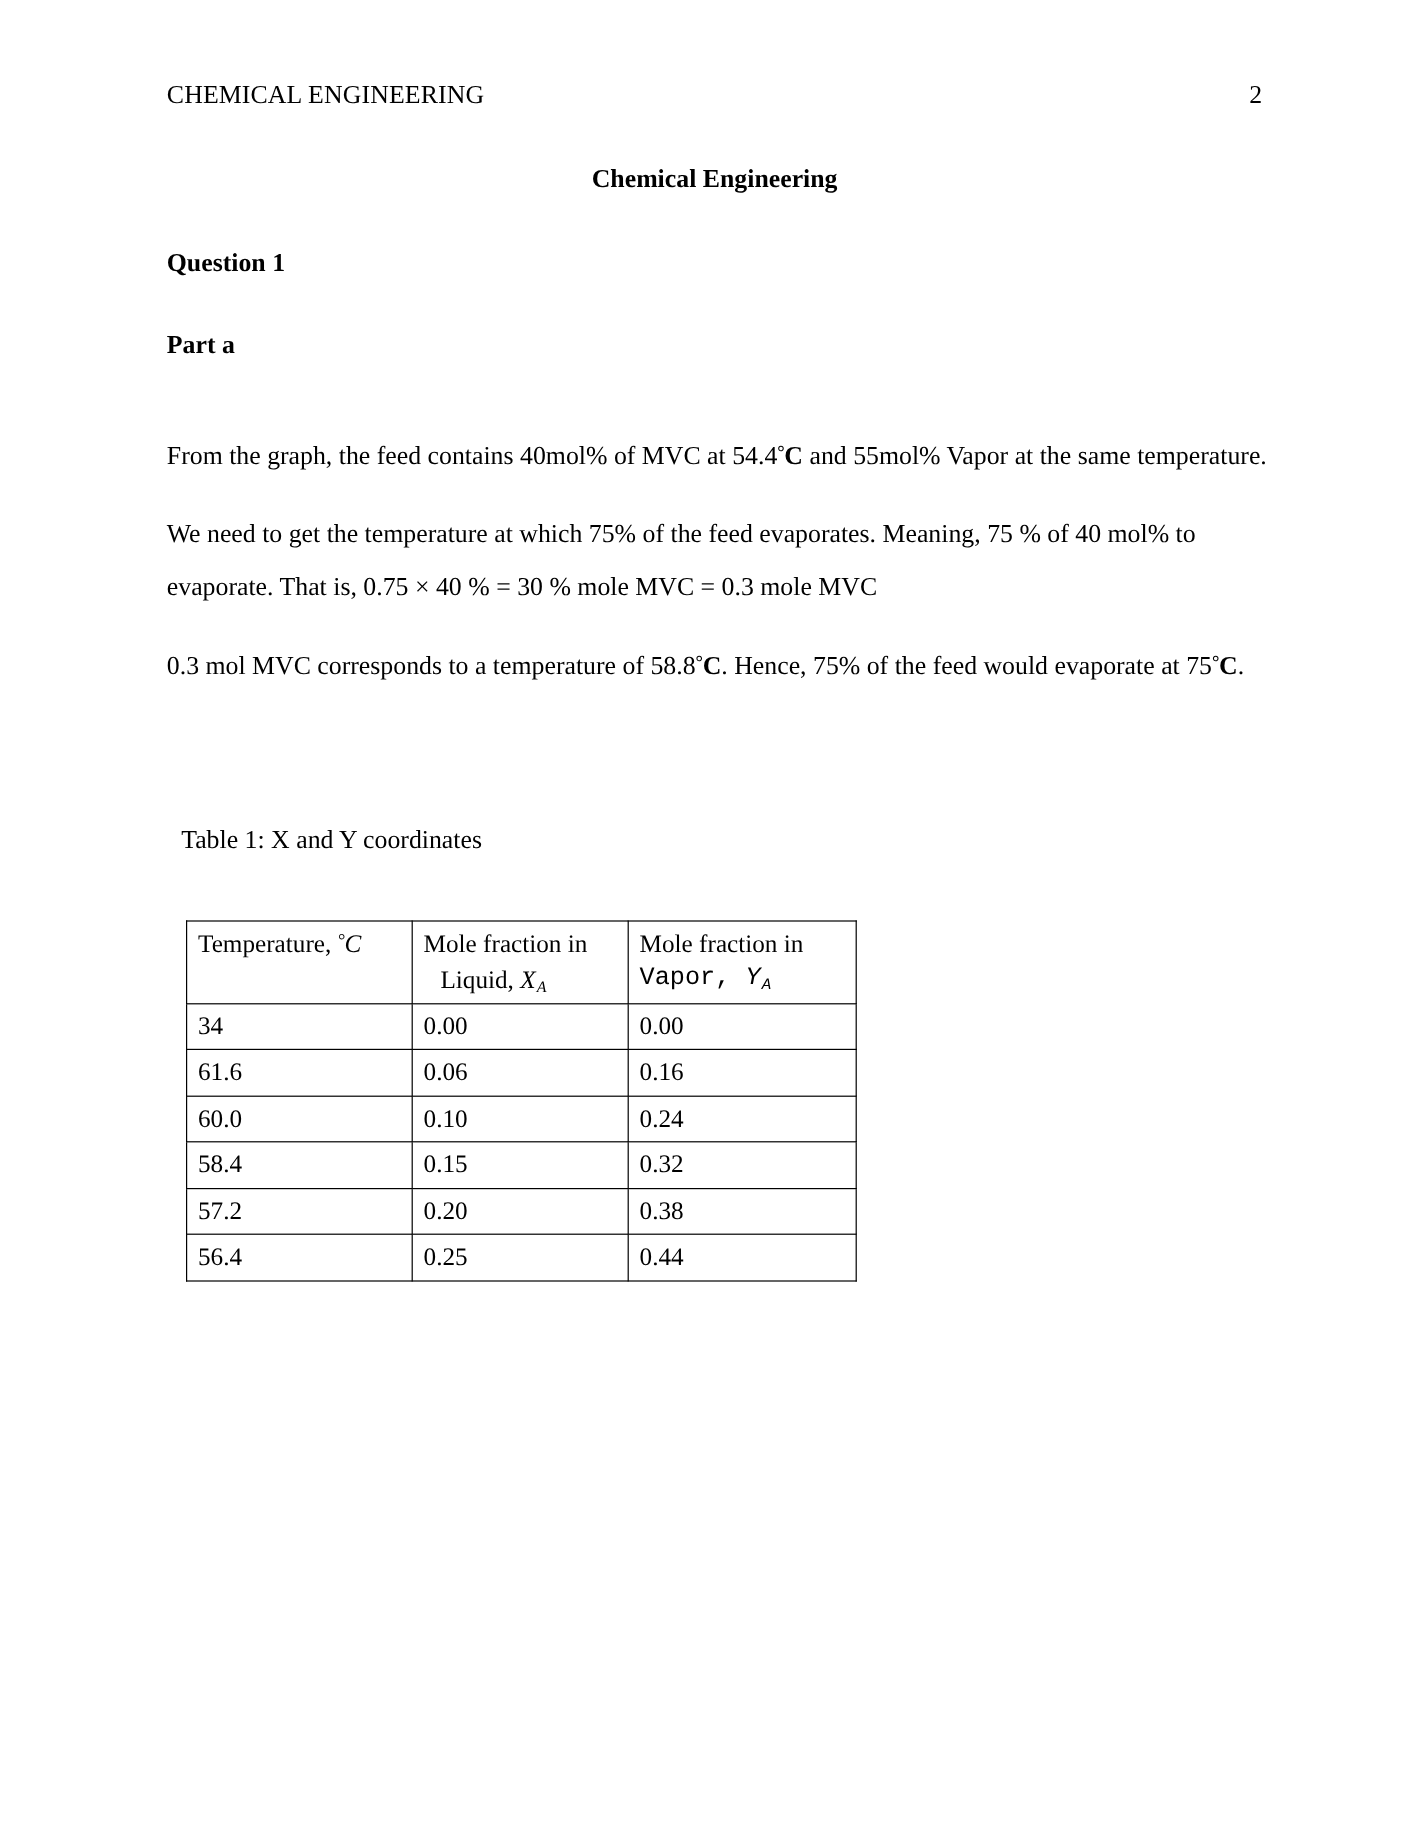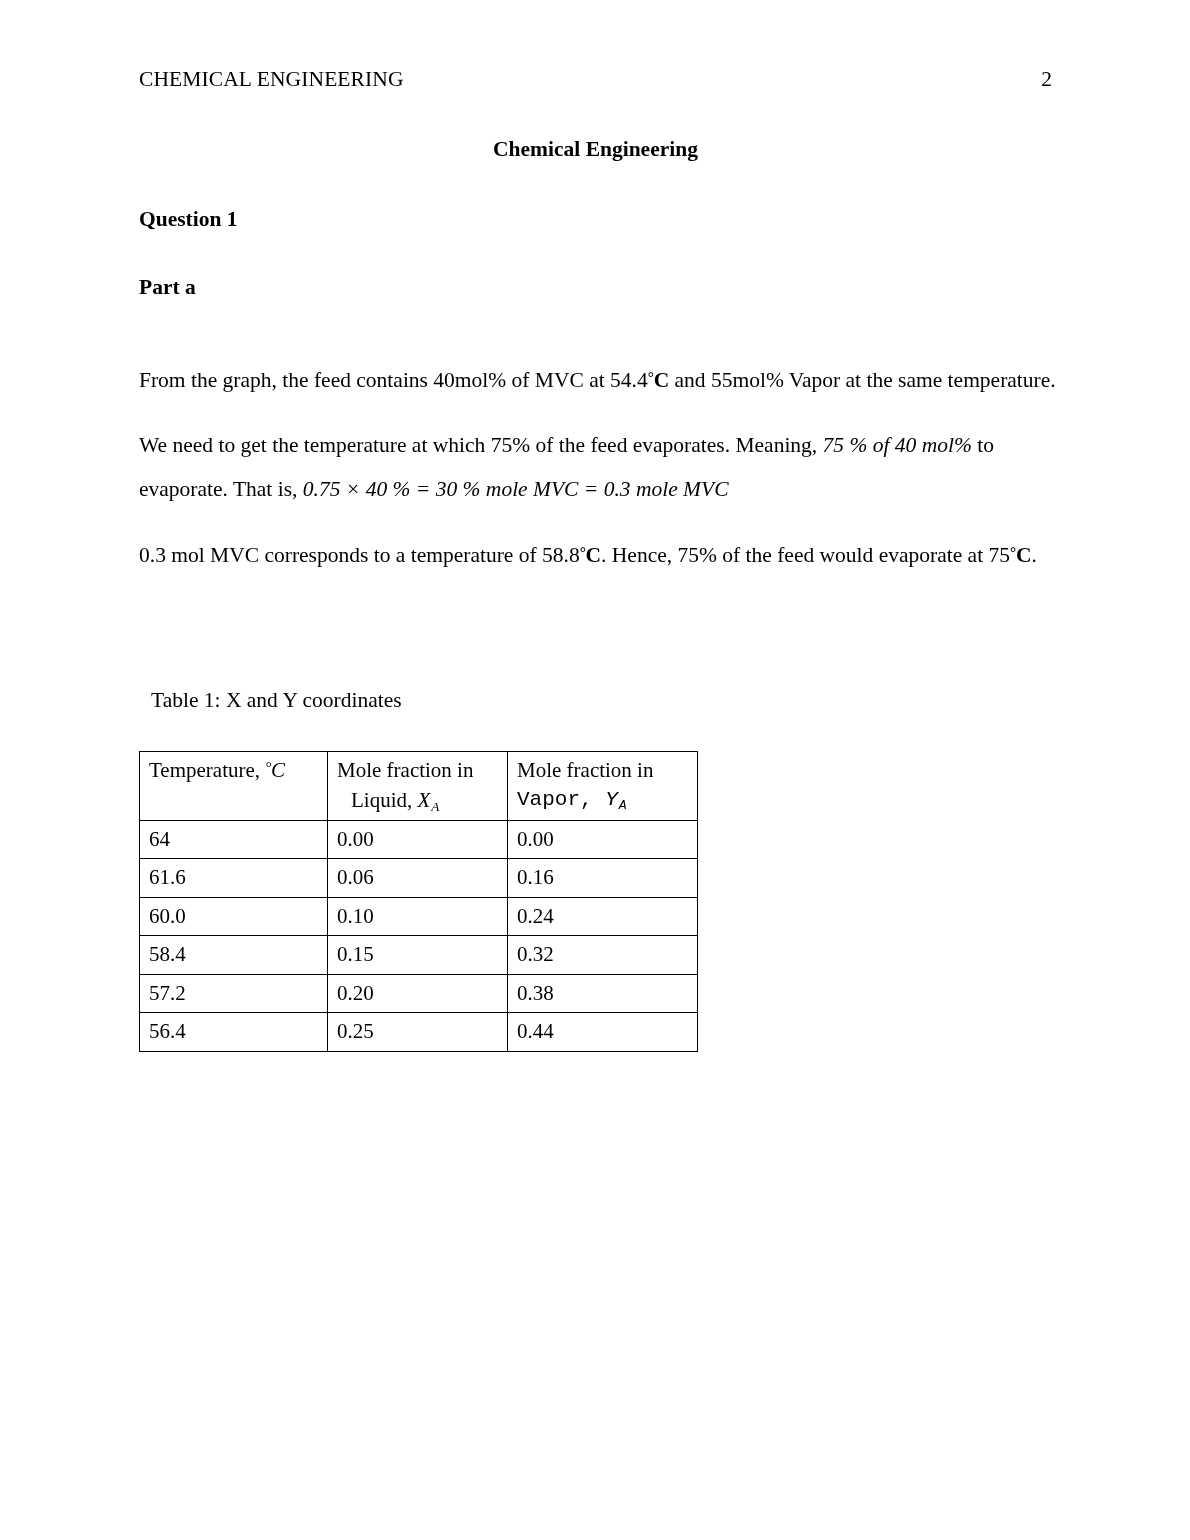--- a/index.html
+++ b/index.html
@@ -83,21 +83,20 @@
   .spacer-p3   { height: 20px; }
   .spacer-p4   { height: 22px; }
   .spacer-pb   { height: 28px; }
   .spacer-pb2  { height: 40px; }
   .spacer-cap  { height: 30px; }
   .spacer-tbl  { height: 24px; }
 
   
   .math {
     font-family: "Liberation Serif", "DejaVu Serif", serif;
-    font-style: italic;
     white-space: nowrap;
   }
 
   
   .degc-i {
     font-style: italic;
     white-space: nowrap;
   }
   .degc-u {
     font-style: normal;
@@ -108,21 +107,21 @@
     vertical-align: 0.33em;
     letter-spacing: -0.02em;
   }
 
   
   table.coord-table {
     border-collapse: collapse;
     table-layout: fixed;
     width: 558px;
     font-size: 21px;
-    margin: 0;
+    margin: 16px;
   }
   table.coord-table td {
     border: 1.3px solid #000;
     vertical-align: top;
     padding: 3px 0 4px 9px;
     line-height: 1.45;
     height: 30px;
     box-sizing: border-box;
   }
   table.coord-table col.c1 { width: 188px; }
@@ -223,21 +222,21 @@
           <td class="hdr">
             <span class="hdr-l1">Mole fraction in</span>
             <span class="hdr-l2 nopad">
               <span>Vapor,</span>
               <span class="var">Y</span><span class="sub">A</span>
             </span>
           </td>
         </tr>
 
         <tr>
-          <td>64</td>
+          <td>34</td>
           <td>0.00</td>
           <td>0.00</td>
         </tr>
         <tr>
           <td>61.6</td>
           <td>0.06</td>
           <td>0.16</td>
         </tr>
         <tr>
           <td>60.0</td>

